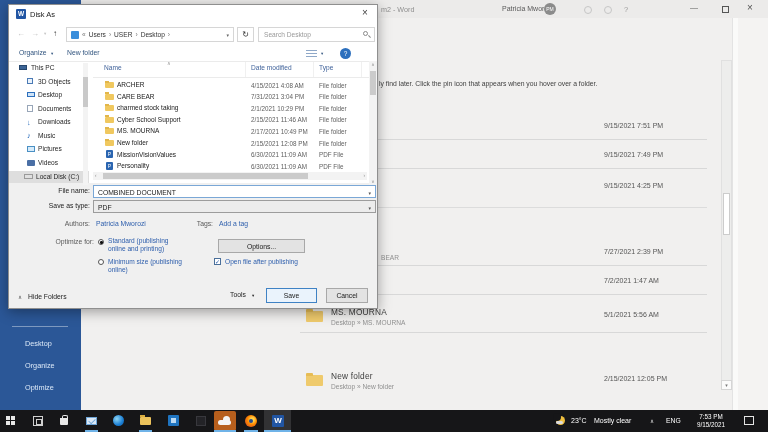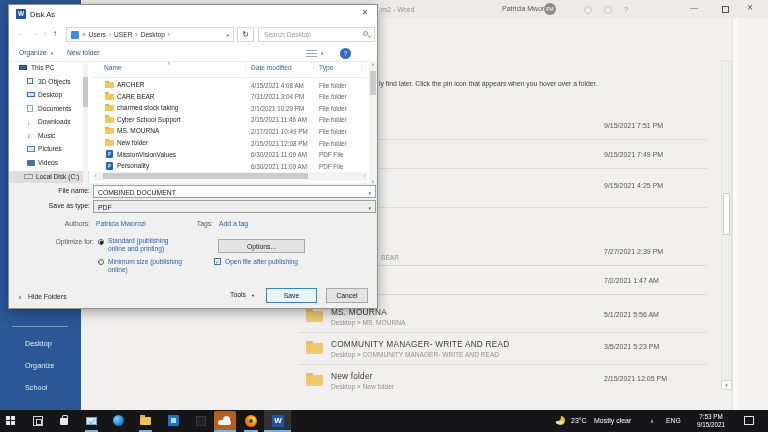--- a/index.html
+++ b/index.html
@@ -205,43 +205,37 @@
   </div>
   <div class="bs-row" style="top:266px;height:29px;">
     <span class="bs-row-date">7/2/2021 1:47 AM</span>
   </div>
   <div class="bs-row" style="top:303px;height:30px;">
     <span class="bs-folder"></span>
     <span class="bs-row-name">MS. MOURNA</span>
     <span class="bs-row-sub">Desktop » MS. MOURNA</span>
     <span class="bs-row-date fixed">5/1/2021 5:56 AM</span>
   </div>
-  <div class="bs-row" style="top:335px;height:30px;">
-    <span class="bs-folder"></span>
-    <span class="bs-row-name">COMMUNITY MANAGER- WRITE AND READ</span>
-    <span class="bs-row-sub">Desktop » COMMUNITY MANAGER- WRITE AND READ</span>
-    <span class="bs-row-date fixed">3/5/2021 5:23 PM</span>
-  </div>
   <div class="bs-row" style="top:367px;height:30px;border-bottom:none;">
     <span class="bs-folder"></span>
     <span class="bs-row-name">New folder</span>
     <span class="bs-row-sub">Desktop » New folder</span>
     <span class="bs-row-date fixed">2/15/2021 12:05 PM</span>
   </div>
   <div class="bs-divider" style="top:207px;"></div>
 
   <div class="bs-scroll-track"></div>
   <div class="bs-scroll-thumb"></div>
   <div class="bs-scroll-btn">▾</div>
 
   <div class="bs-sidebar">
     <div class="bs-side-div"></div>
     <span class="bs-side-item" style="top:339px;">Desktop</span>
     <span class="bs-side-item" style="top:361px;">Organize</span>
-    <span class="bs-side-item" style="top:383px;">School</span>
+    <span class="bs-side-item" style="top:383px;">Optimize</span>
   </div>
 
   <div class="dlg">
     <div class="dlg-white"></div>
 
     <div class="dlg-titlebar">
       <span class="dlg-appicon">W</span>
       <span class="dlg-title-text">Disk As</span>
       <span class="dlg-close">×</span>
     </div>

